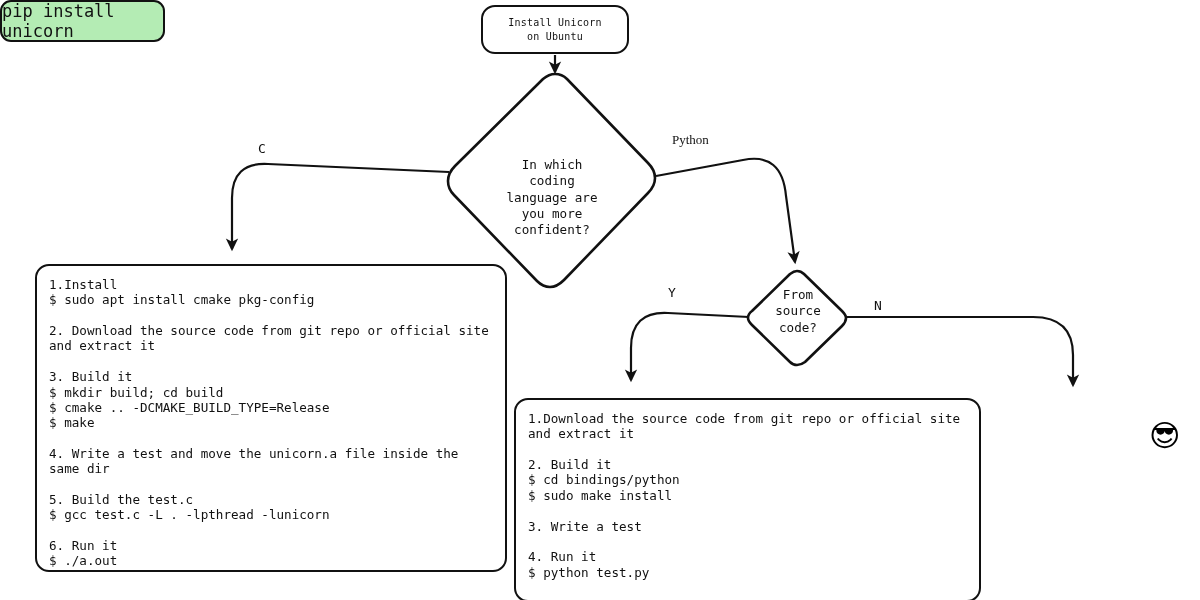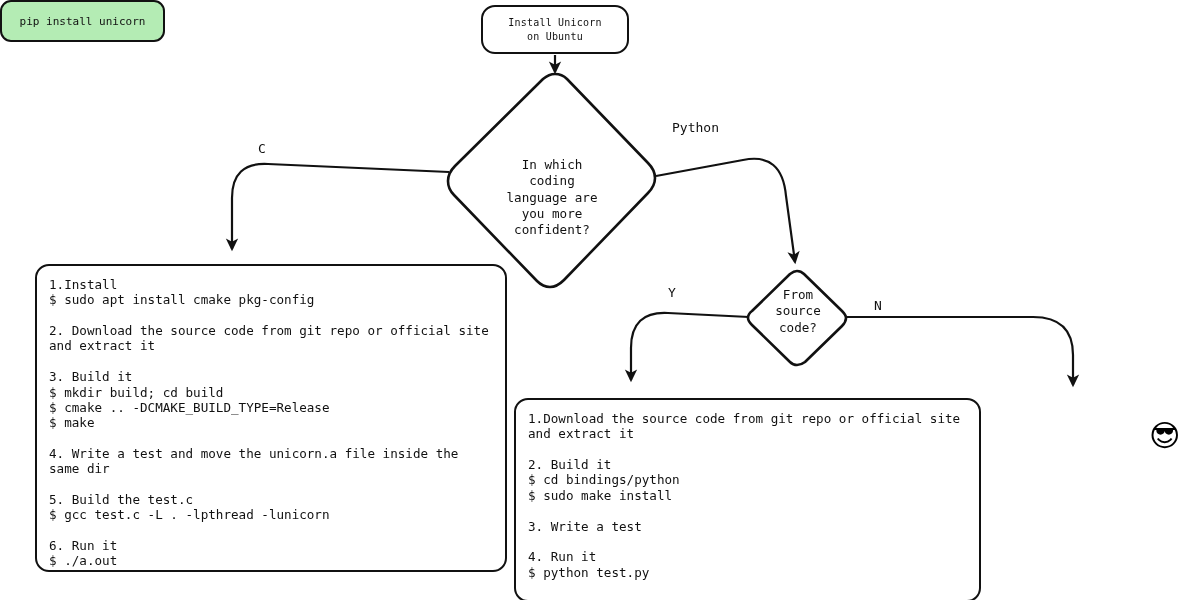--- a/index.html
+++ b/index.html
@@ -72,21 +72,21 @@
     left: 1029px;
     top: 402px;
     width: 161px;
     height: 38px;
     background: #b4ecb4;
     border: 2.4px solid #111111;
     border-radius: 11px;
     display: flex;
     align-items: center;
     justify-content: center;
-    font-size: 11px;
+    font-size: 17px;
     color: #111;
   }
   .emoji-badge {
     position: absolute;
     left: 1147px;
     top: 418px;
     width: 36px;
     height: 36px;
     font-size: 30px;
     line-height: 36px;
@@ -114,21 +114,21 @@
     width: 96px;
   }
   .edge-label {
     position: absolute;
     font-size: 13px;
     color: #111;
     z-index: 4;
     font-family: "DejaVu Sans Mono", "Liberation Mono", monospace;
   }
   .lbl-c   { left: 258px; top: 141px; }
-  .lbl-py  { left: 672px; top: 120px; }
+  .lbl-py  { left: 672px; top: 132px; font-family: Liberation Serif, serif; }
   .lbl-y   { left: 668px; top: 285px; }
   .lbl-n   { left: 874px; top: 298px; }
 </style>
 </head>
 <body>
 
 <div id="canvas">
 
   <svg class="edges" viewBox="0 0 1200 600">
     <defs>

